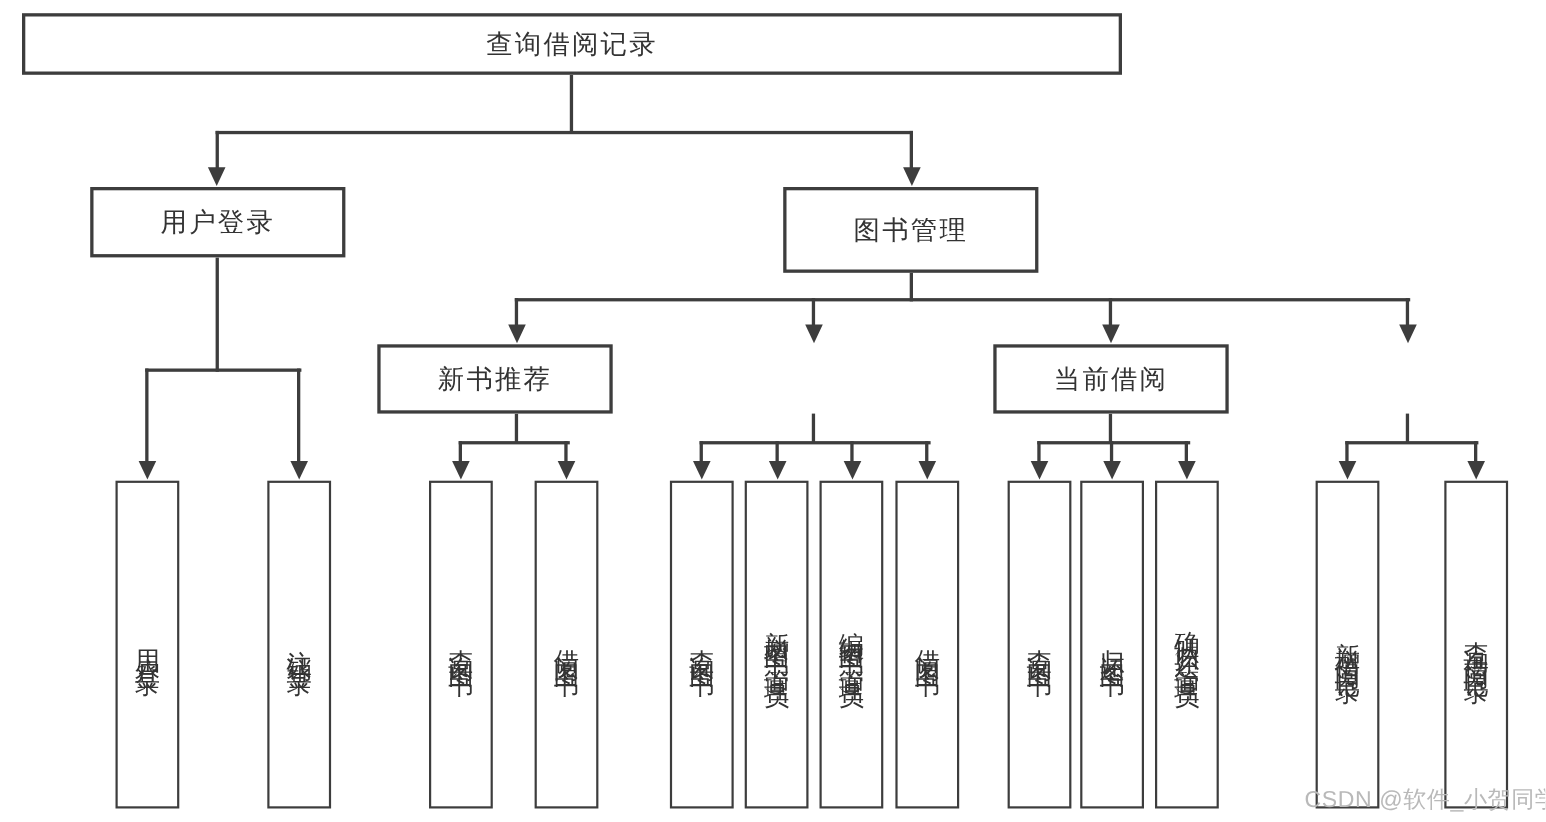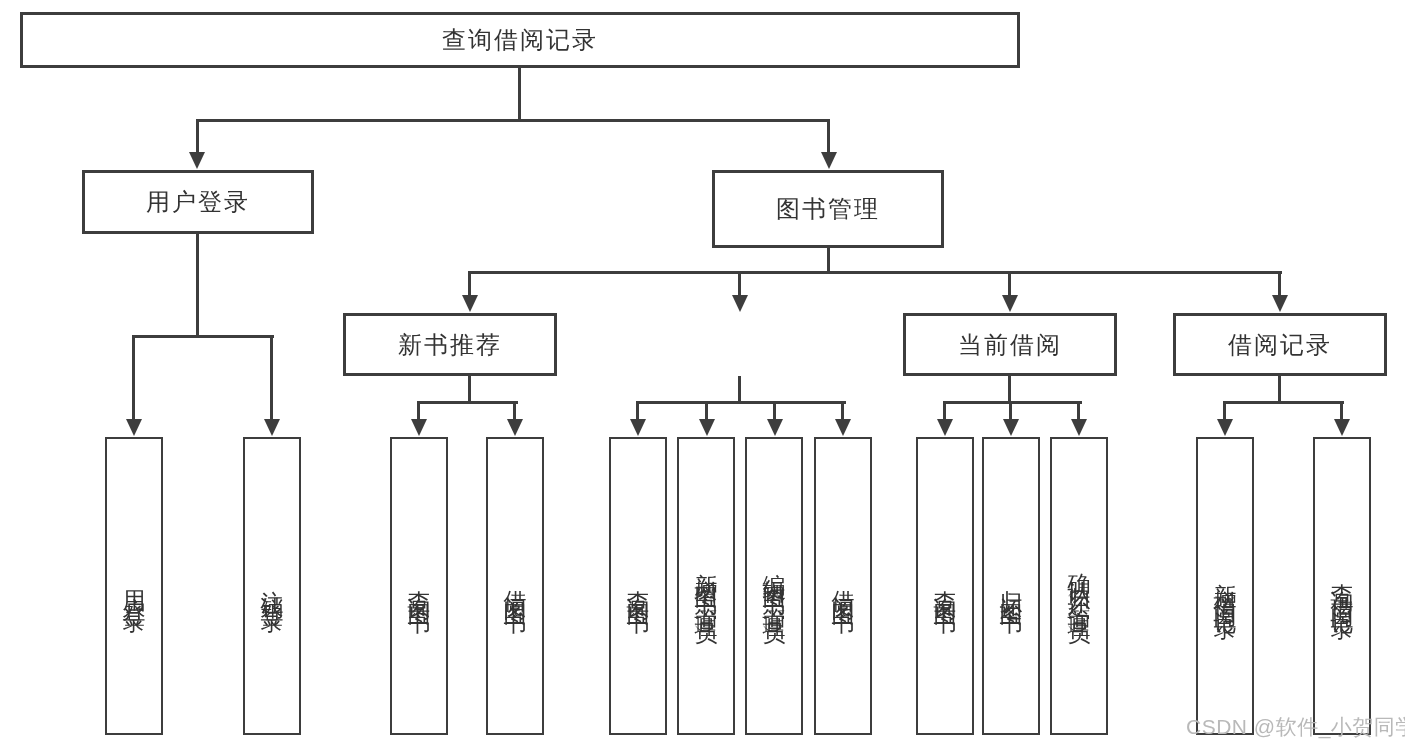--- a/index.html
+++ b/index.html
@@ -149,23 +149,20 @@
   <div class="node" style="left:712px;top:170px;width:232px;height:78px">
     <span class="lbl">图书管理</span>
   </div>
 
   <div class="node" style="left:343px;top:313px;width:214px;height:63px">
     <span class="lbl">新书推荐</span>
   </div>
   <div class="node" style="left:903px;top:313px;width:214px;height:63px">
     <span class="lbl">当前借阅</span>
   </div>
-  <div class="node" style="left:1173px;top:313px;width:214px;height:63px">
-    <span class="lbl">借阅记录</span>
-  </div>
 
   <div class="node leaf" style="left:105px;top:437px;width:58px;height:298px">
     <span class="lbl">用户登录</span>
   </div>
   <div class="node leaf" style="left:243px;top:437px;width:58px;height:298px">
     <span class="lbl">注销登录</span>
   </div>
 
   <div class="node leaf" style="left:390px;top:437px;width:58px;height:298px">
     <span class="lbl">查询图书</span>

